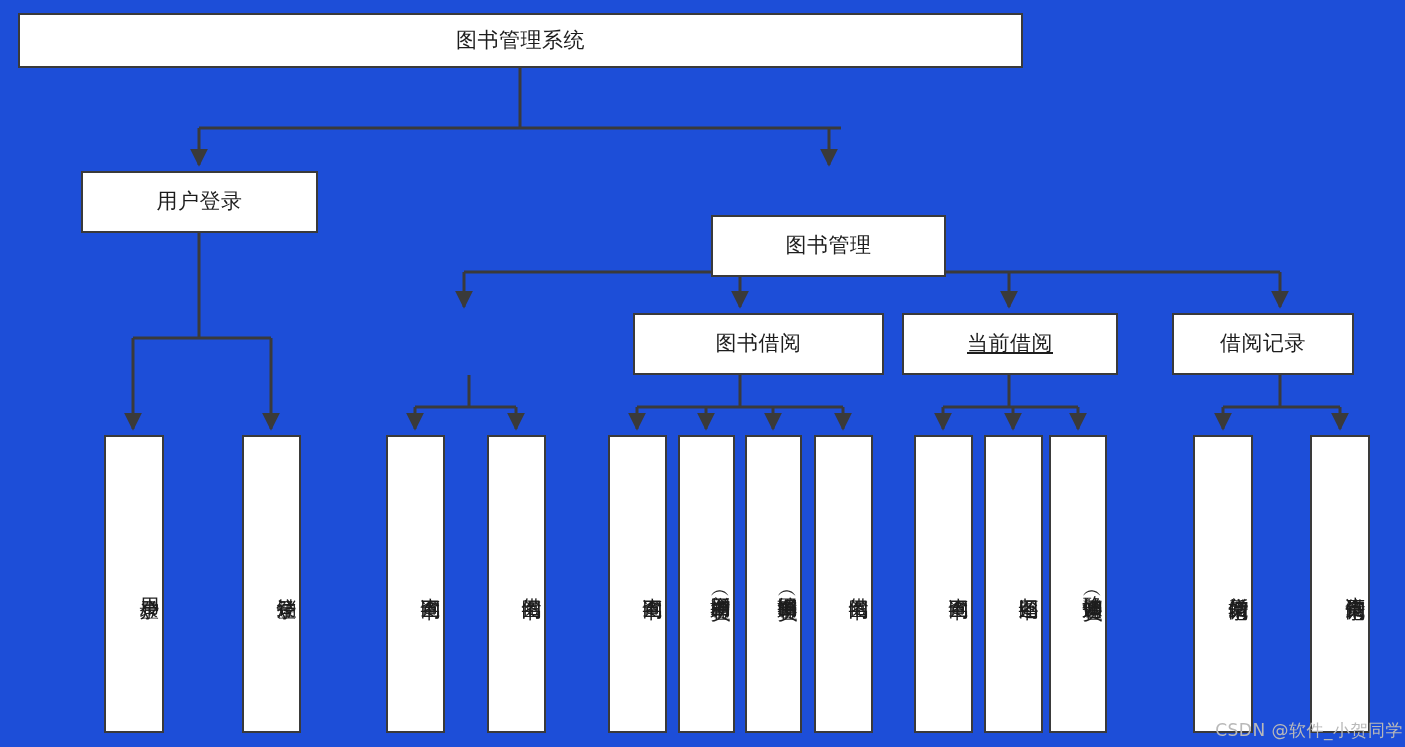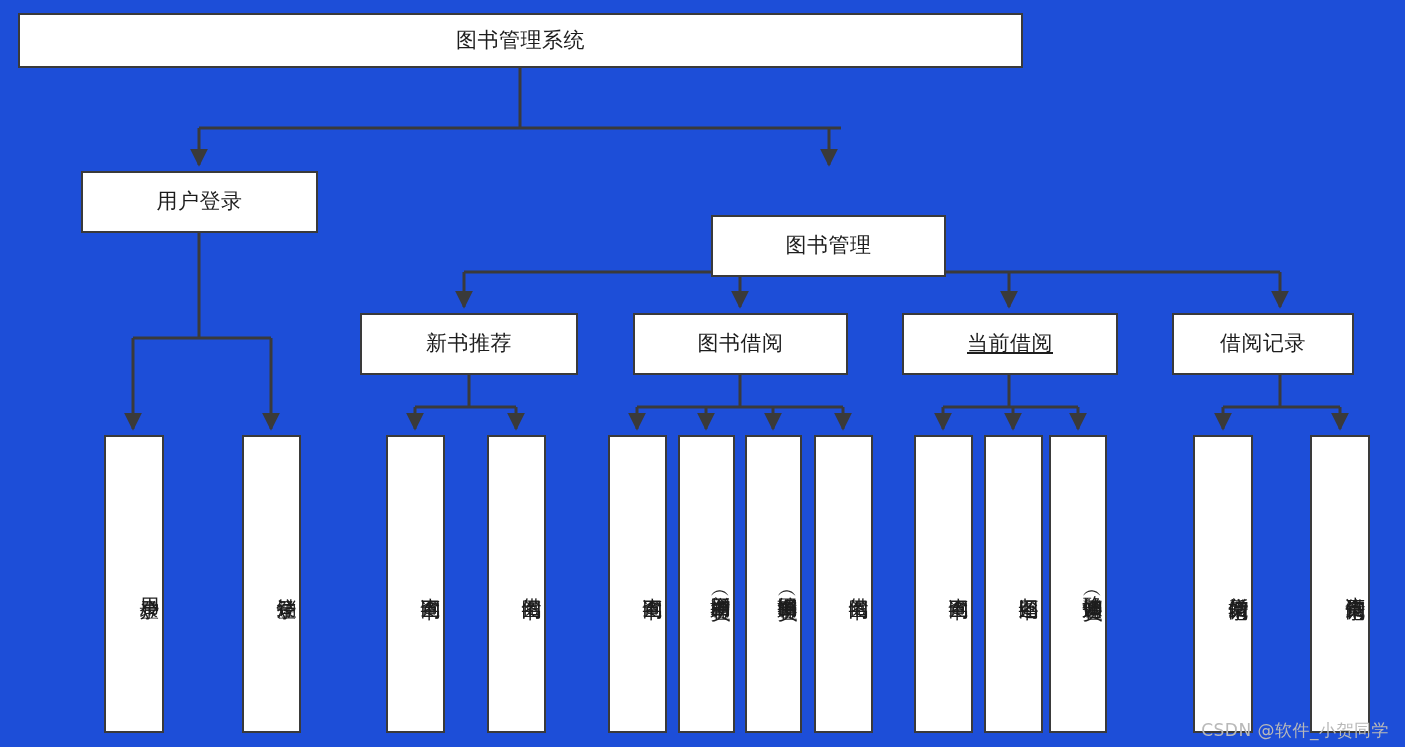--- a/index.html
+++ b/index.html
@@ -46,21 +46,21 @@
     text-orientation: upright;
     font-size: 20px;
     line-height: 1.22;
     letter-spacing: 1px;
     text-align: center;
     padding: 6px 0;
     align-items: flex-start;
   }
   #watermark {
     position: absolute;
-    right: 16px;
+    right: 2px;
     bottom: 5px;
     font-size: 17px;
     color: #b9b9b9;
     letter-spacing: 0.5px;
     white-space: nowrap;
     pointer-events: none;
   }
 </style>
 </head>
 <body>
@@ -115,22 +115,21 @@
       <path d="M 1223 407 L 1223 429" marker-end="url(#arrow)"></path>
       <path d="M 1340 407 L 1340 429" marker-end="url(#arrow)"></path>
     </g>
   </svg>
 
   <div class="node node-h" style="left: 18px; top: 13px; width: 1005px; height: 55px;">图书管理系统</div>
 
   <div class="node node-h" style="left: 81px; top: 171px; width: 237px; height: 62px;">用户登录</div>
   <div class="node node-h" style="left: 711px; top: 171px; width: 235px; height: 62px; margin-top: 44px;">图书管理</div>
 
-  <div class="node node-h" style="left: 360px; top: 313px; width: 218px; height: 62px;">新书推荐</div>
-  <div class="node node-h" style="left: 633px; top: 313px; width: 215px; height: 62px;">图书借阅</div>
+  <div class="node node-h" style="left: 633px; top: 313px; width: 251px; height: 62px;">图书借阅</div>
   <div class="node node-h" style="left: 902px; top: 313px; width: 216px; height: 62px; text-decoration: underline;">当前借阅</div>
   <div class="node node-h" style="left: 1172px; top: 313px; width: 182px; height: 62px;">借阅记录</div>
 
   <div class="node node-v" style="left: 104px; top: 435px; width: 60px; height: 298px;">用户登录</div>
   <div class="node node-v" style="left: 242px; top: 435px; width: 59px; height: 298px;">注销登录</div>
   <div class="node node-v" style="left: 386px; top: 435px; width: 59px; height: 298px;">查询图书</div>
   <div class="node node-v" style="left: 487px; top: 435px; width: 59px; height: 298px;">借阅图书</div>
   <div class="node node-v" style="left: 608px; top: 435px; width: 59px; height: 298px;">查询图书</div>
   <div class="node node-v" style="left: 678px; top: 435px; width: 57px; height: 298px;">新增图书（管理员）</div>
   <div class="node node-v" style="left: 745px; top: 435px; width: 57px; height: 298px;">编辑图书（管理员）</div>

